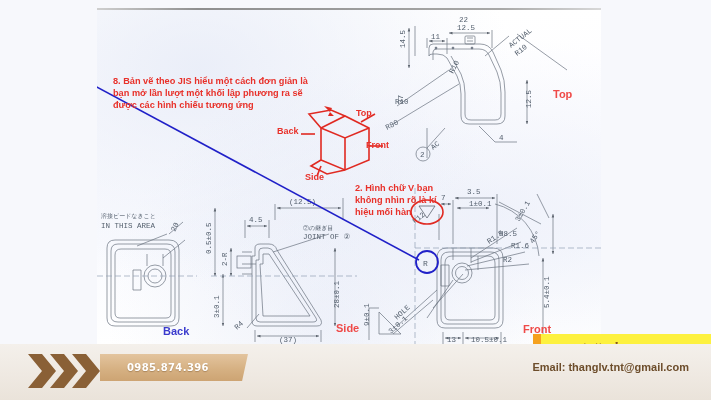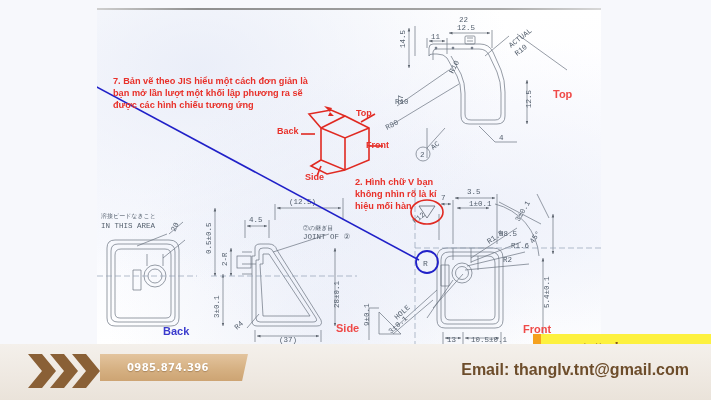--- a/index.html
+++ b/index.html
@@ -55,21 +55,21 @@
     clip-path:polygon(0 0,100% 0,96% 100%,0 100%);
     display:flex;align-items:center;
   }
   .phone-text{
     color:#ffffff;font-size:10px;font-weight:700;letter-spacing:.4px;
     margin-left:27px;text-shadow:0 1px 1px rgba(120,85,45,.45);
     font-family:"DejaVu Sans", sans-serif;
   }
   .email{
     position:absolute;right:22px;top:17px;
-    color:#6d4d2b;font-size:16px;font-weight:700;
+    color:#6d4d2b;font-size:11px;font-weight:700;
     font-family:"Liberation Sans", sans-serif;
   }
   .web-badge{
     position:absolute;left:533px;top:334px;width:178px;height:28px;
     background:#fdf13f;display:flex;align-items:center;
   }
   .web-badge .accent{
     position:absolute;left:0;top:0;width:8px;height:100%;
     background:#f5a11e;
   }
@@ -298,25 +298,25 @@
       <path d="M72,38 L86,38"></path>
       <path d="M18,26 L4,26"></path>
       <path d="M24,58 L20,68"></path>
     </g>
   </svg>
   <span class="cube-lbl" style="left:356px;top:108px;">Top</span>
   <span class="cube-lbl" style="left:366px;top:140px;">Front</span>
   <span class="cube-lbl" style="left:277px;top:126px;">Back</span>
   <span class="cube-lbl" style="left:305px;top:172px;">Side</span>
 
-  <div class="anno anno-red" style="left:113px;top:75px;width:240px;">7. Bản vẽ theo JIS hiểu một cách đơn giản là
+  <div class="anno anno-red" style="left:113px;top:75px;width:240px;">8. Bản vẽ theo JIS hiểu một cách đơn giản là
 bạn mở lần lượt một khối lập phương ra sẽ
 được các hình chiếu tương ứng</div>
 
-  <div class="anno anno-red" style="left:355px;top:176px;width:120px;">2. Hình chữ V bạn
+  <div class="anno anno-red" style="left:355px;top:182px;width:120px;">2. Hình chữ V bạn
 không nhìn rõ là kí
 hiệu mối hàn</div>
 
 
   <svg style="position:absolute;left:322px;top:104px;" width="16" height="16">
     <path d="M2,2 L12,12 L6,12 L10,4 Z" fill="#e02a22"></path>
   </svg>
 
   <span class="view-lbl blue" style="left:163px;top:325px;">Back</span>
   <span class="view-lbl" style="left:336px;top:322px;">Side</span>

